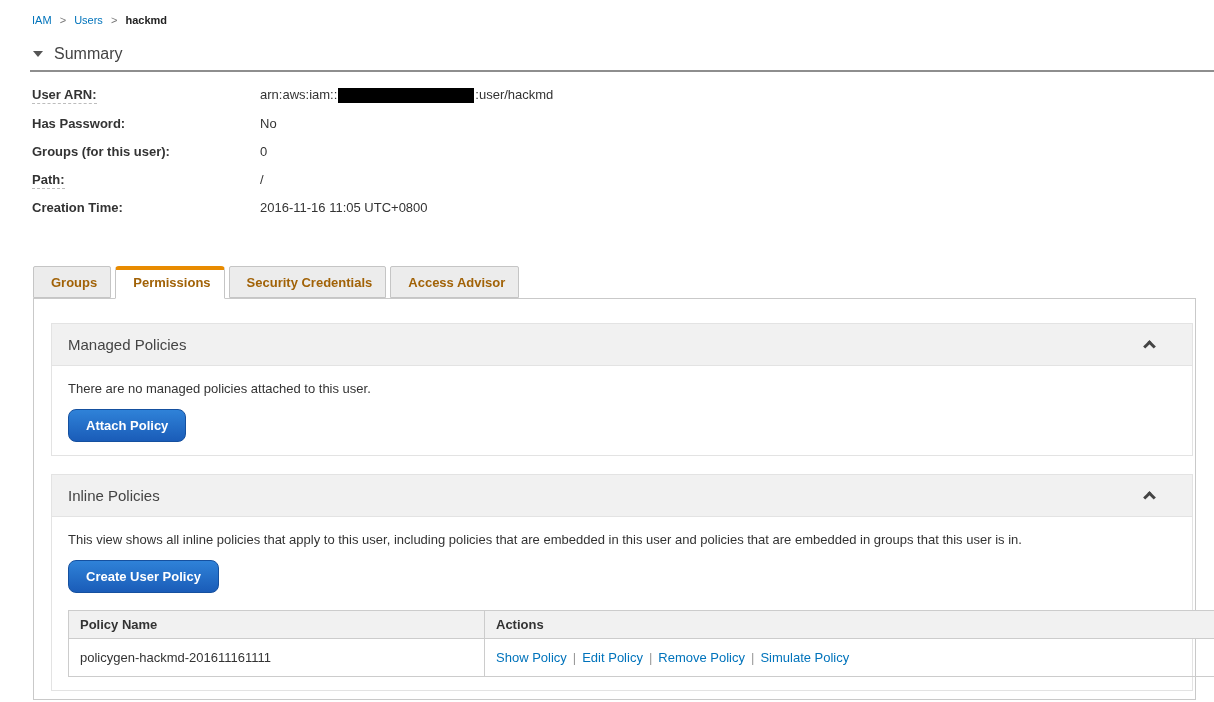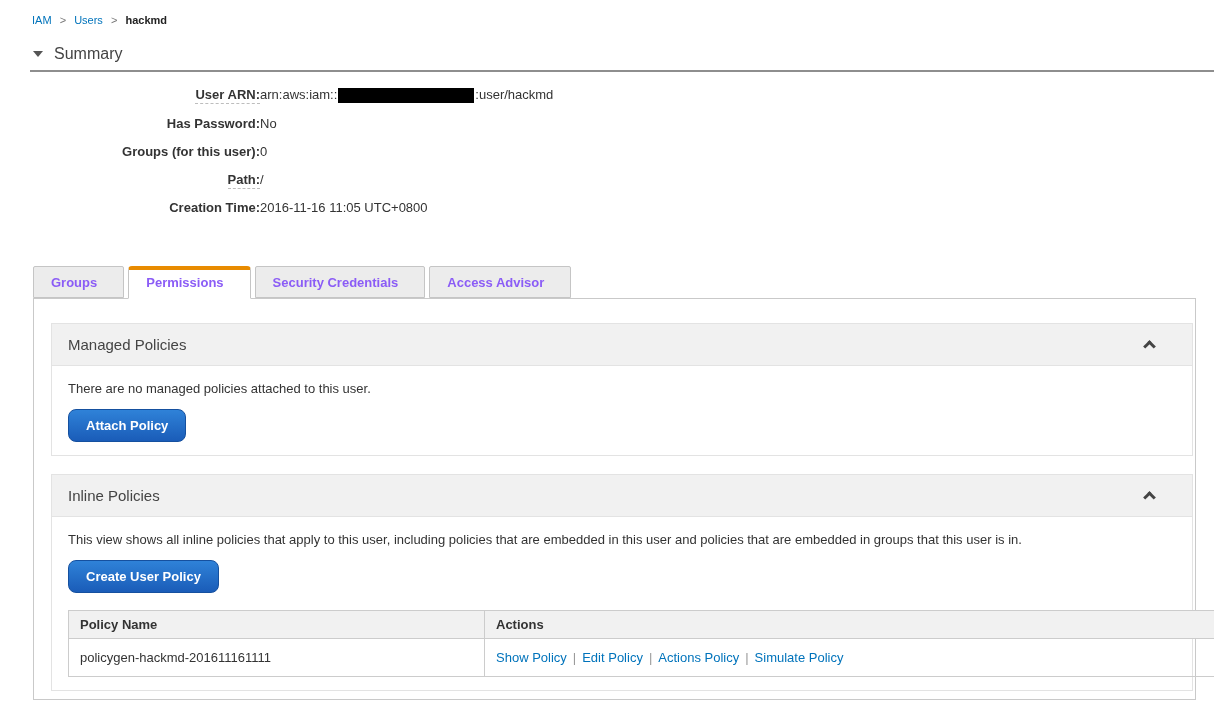--- a/index.html
+++ b/index.html
@@ -23,33 +23,33 @@
   .tri-down {
     width: 0; height: 0;
     border-left: 5px solid transparent; border-right: 5px solid transparent;
     border-top: 6px solid #555;
     margin-right: 11px; display: inline-block;
   }
   .summary-divider { border: none; border-top: 2px solid #8e8e8e; margin: 7px 0 0 30px; }
 
   
   .summary-fields { margin: 15px 0 0 32px; }
-  .field-row { display: flex; margin-bottom: 13px; line-height: 15px; text-align: right; }
+  .field-row { display: flex; margin-bottom: 13px; line-height: 15px; }
   .field-label { font-weight: bold; width: 228px; color: #333; }
   .field-label.dashed span { border-bottom: 1px dashed #bdbdbd; padding-bottom: 1px; }
   .field-value { color: #333; }
   .redacted-box { display: inline-block; width: 136px; height: 15px; background: #000; vertical-align: middle; margin: 0 1px; }
 
   
   .tabs { display: flex; margin: 51px 0 0 33px; position: relative; z-index: 2; }
   .tab {
     background: #ececec;
     border: 1px solid #c5c5c5;
-    padding: 8px 26px 7px 17px;
-    font-weight: bold; color: #8b5cf6; font-size: 13px;
+    padding: 8px 13px 7px 17px;
+    font-weight: bold; color: #a16207; font-size: 13px;
     margin-right: 4px; cursor: pointer;
     border-radius: 2px 2px 0 0;
     margin-bottom: 0;
   }
   .tab.active {
     background: #fff;
     border-top: 4px solid #e88b00;
     border-bottom: 1px solid #fff;
     margin-bottom: -1px;
     padding-top: 5px;
@@ -181,21 +181,21 @@
         <thead>
           <tr>
             <th class="col-name">Policy Name</th>
             <th>Actions</th>
           </tr>
         </thead>
         <tbody>
           <tr>
             <td>policygen-hackmd-201611161111</td>
             <td>
-              <a class="action-link">Show Policy</a><span class="pipe-sep">|</span><a class="action-link">Edit Policy</a><span class="pipe-sep">|</span><a class="action-link">Actions Policy</a><span class="pipe-sep">|</span><a class="action-link">Simulate Policy</a>
+              <a class="action-link">Show Policy</a><span class="pipe-sep">|</span><a class="action-link">Edit Policy</a><span class="pipe-sep">|</span><a class="action-link">Remove Policy</a><span class="pipe-sep">|</span><a class="action-link">Simulate Policy</a>
             </td>
           </tr>
         </tbody>
       </table>
     </div>
   </div>
 
 </div>
 
 </body></html>

